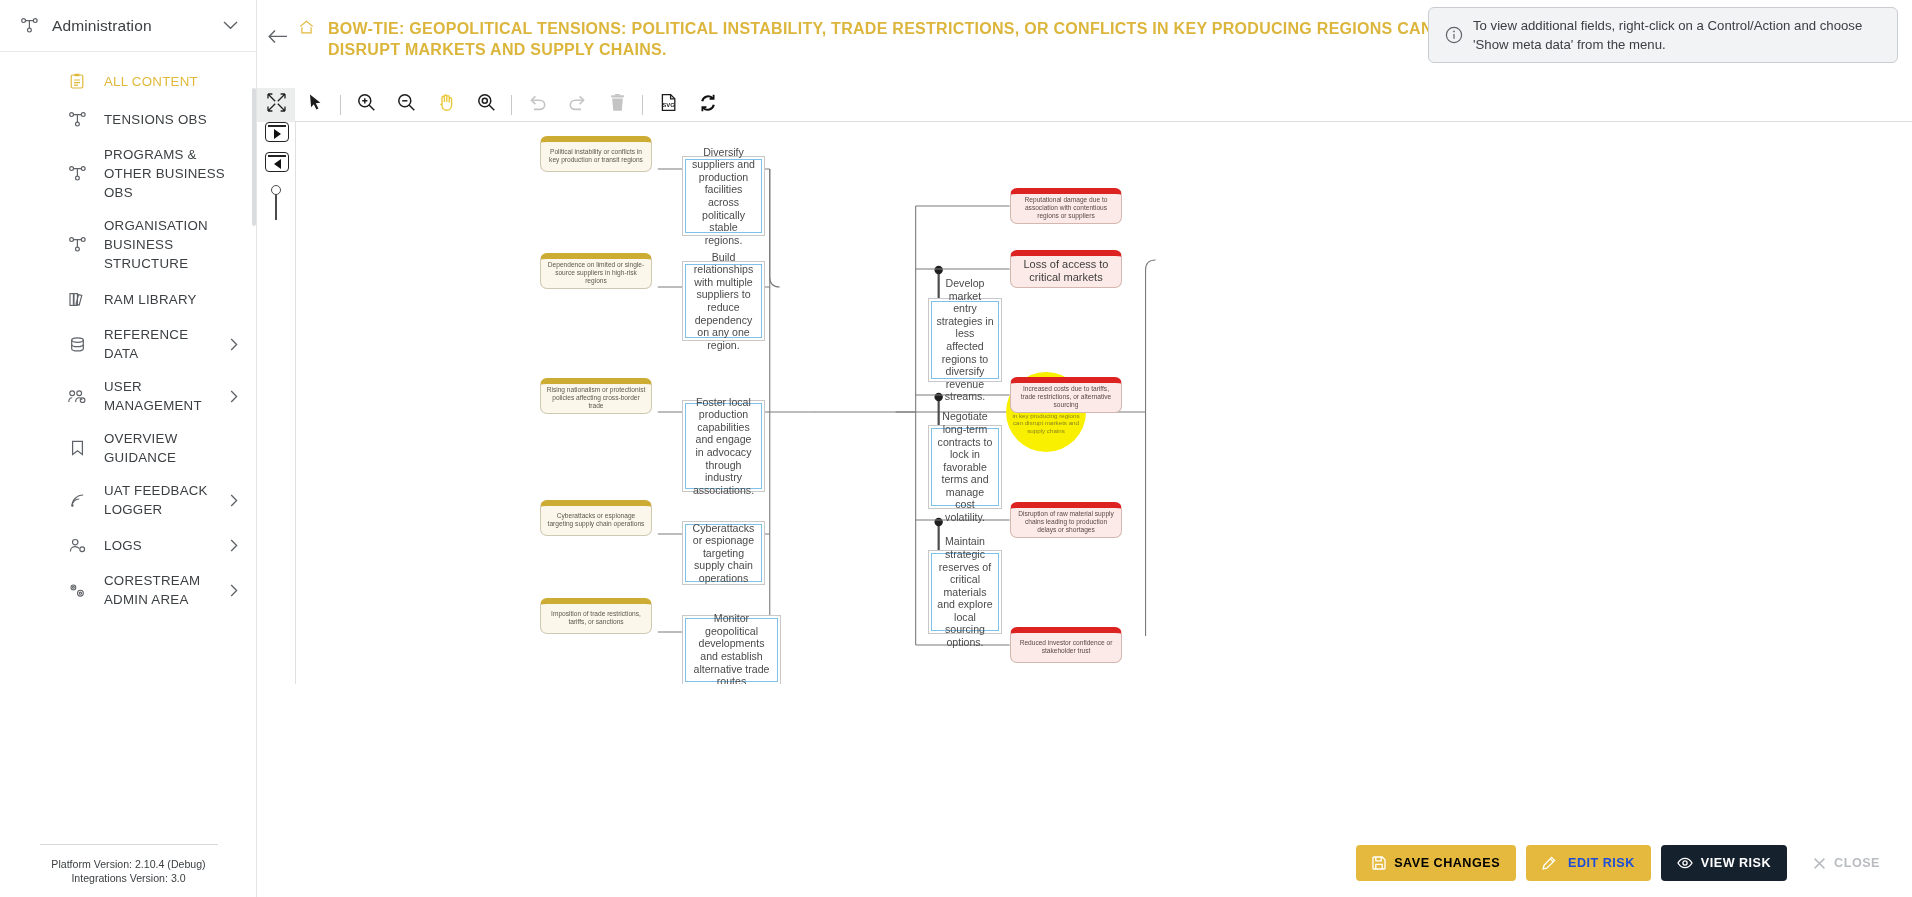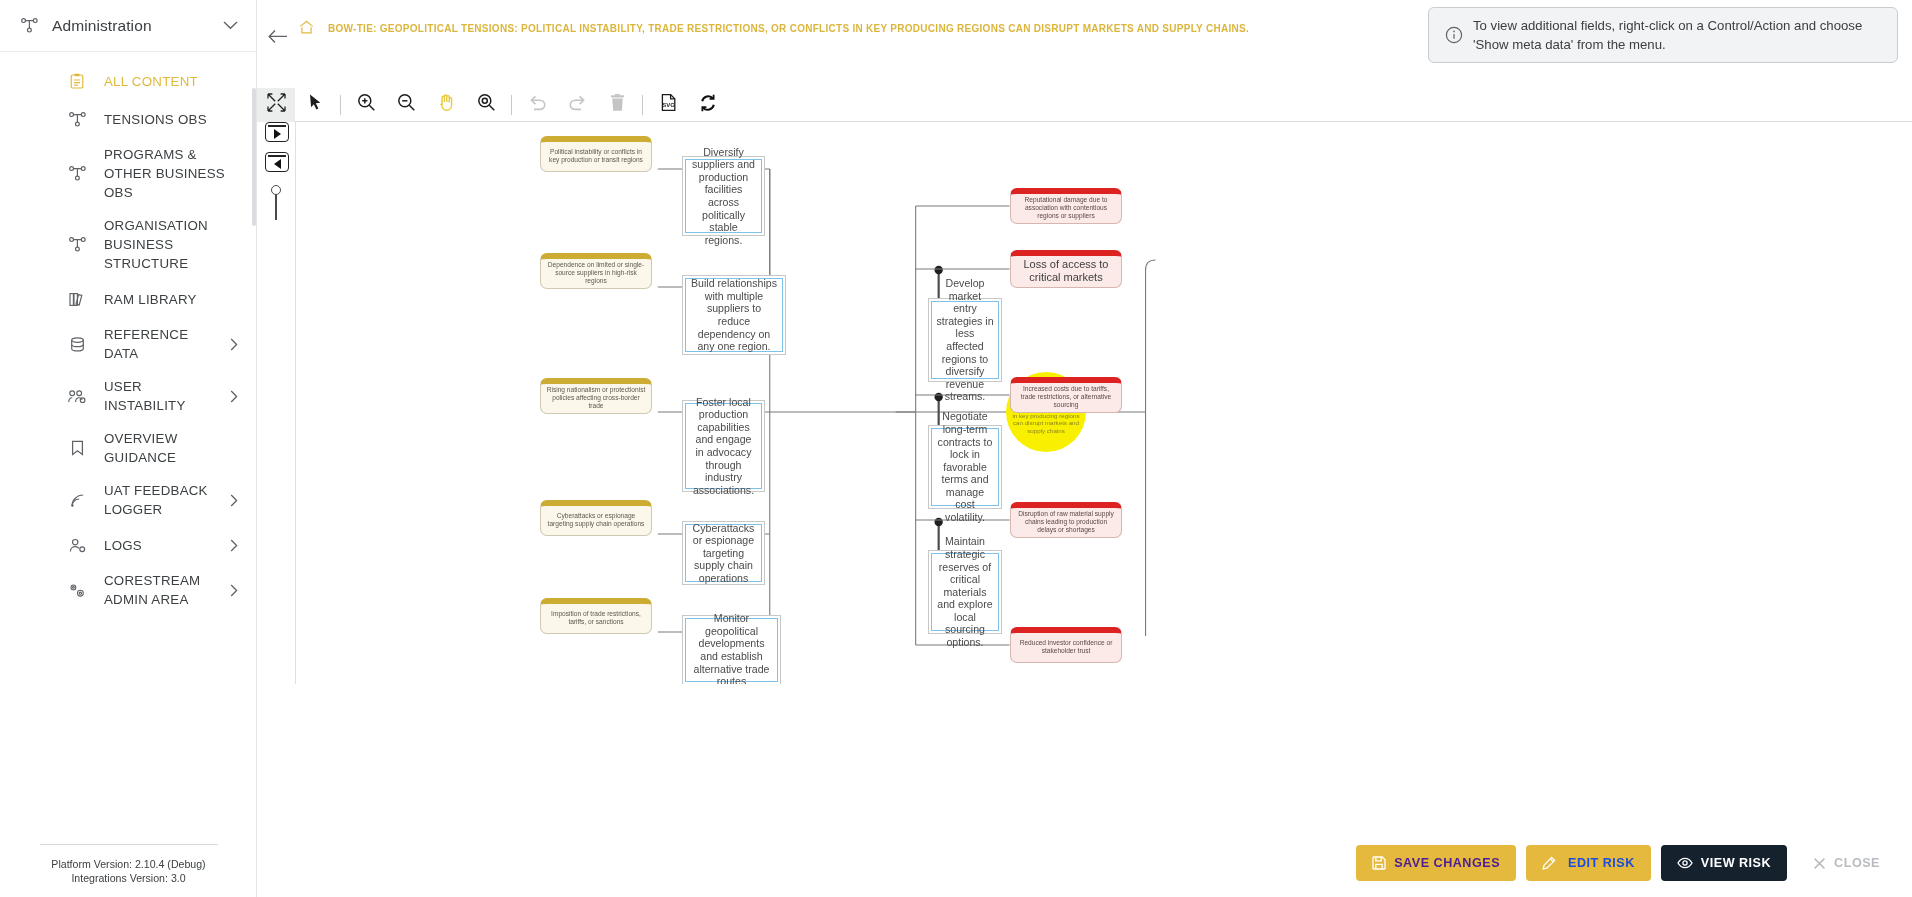--- a/index.html
+++ b/index.html
@@ -79,21 +79,21 @@
     color: #5f6368; cursor: pointer;
   }
   .title-wrap {
     flex: 1;
     padding-right: 440px;
     display: flex;
     align-items: flex-start;
   }
   .home-icon { flex: 0 0 20px; color: #e0b93b; padding-top: 2px; }
   .page-title {
-    font-size: 10px; letter-spacing: .28px; line-height: 21px;
+    font-size: 16px; letter-spacing: .28px; line-height: 21px;
     color: #dcb63c; font-weight: 600;
     padding-left: 9px;
   }
   .info-banner {
     position: absolute; right: 14px; top: 7px;
     width: 470px; min-height: 52px;
     background: #f1f3f4; border: 1px solid #c9cdd1; border-radius: 6px;
     display: flex; align-items: center; padding: 8px 12px;
   }
   .info-banner .ibicon {
@@ -222,21 +222,21 @@
     background: #fff;
   }
   .btn {
     height: 36px; border-radius: 4px;
     display: inline-flex; align-items: center; gap: 8px;
     padding: 0 16px;
     font-size: 12.6px; font-weight: 600; letter-spacing: .5px;
     cursor: pointer; border: none;
     font-family: "Liberation Sans", sans-serif;
   }
-  .btn-amber { background: #e5b93d; color: #4c1d95; }
+  .btn-amber { background: #e5b93d; color: #000000; }
   .btn-amber2 { background: #e5b93d; color: #1d4ed8; gap: 12px; }
   .btn-dark { background: #16212e; color: #ffffff; }
   .btn-ghost { background: #ffffff; color: #b9bcc0; }
   .btn .bicon { display: inline-flex; align-items: center; }
 </style>
 </head>
 <body>
 
 <div id="app">
 
@@ -338,21 +338,21 @@
       <div class="sb-item">
         <span class="nicon">
           <svg width="18" height="15" viewBox="0 0 18 15" fill="none" stroke="currentColor" stroke-width="1.15">
             <circle cx="4.2" cy="4.2" r="2.4"></circle>
               <path d="M0.8 13c0-2.7 1.6-4.3 3.4-4.3"></path>
             <circle cx="11.2" cy="4.2" r="2.4"></circle>
               <path d="M7.6 13c0-2.7 1.7-4.3 3.6-4.3 1.3 0 2.4.8 3 2"></path>
             <circle cx="14.6" cy="11.2" r="2.3"></circle>
           </svg>
         </span>
-        <span class="nlabel">USER INSTABILITY</span>
+        <span class="nlabel">USER MANAGEMENT</span>
         <span class="nchev">
           <svg width="8" height="13" viewBox="0 0 8 13" fill="none" stroke="currentColor" stroke-width="1.3">
               <path d="M1.2 1l5.4 5.5-5.4 5.5"></path>
             </svg>
         </span>
       </div>
 
       <div class="sb-item">
         <span class="nicon">
           <svg width="13" height="16" viewBox="0 0 13 16" fill="none" stroke="currentColor" stroke-width="1.25">
@@ -645,21 +645,21 @@
       </div>
       <div class="node cause" style="left:244px; top:476px; width:112px; height:36px;">
         <span>Imposition of trade restrictions, tariffs, or sanctions</span>
       </div>
 
       <div class="node control" style="left:386px; top:34px;  width:83px; height:80px;">
         <div class="inner">
             <span>Diversify suppliers and production facilities across politically stable regions.</span>
           </div>
       </div>
-      <div class="node control" style="left:386px; top:153px; width:104px; height:80px;">
+      <div class="node control" style="left:386px; top:139px; width:83px; height:80px;">
         <div class="inner">
             <span>Build relationships with multiple suppliers to reduce dependency on any one region.</span>
           </div>
       </div>
       <div class="node control" style="left:386px; top:278px; width:83px; height:92px;">
         <div class="inner">
             <span>Foster local production capabilities and engage in advocacy through industry associations.</span>
           </div>
       </div>
       <div class="node control" style="left:386px; top:399px; width:83px; height:64px;">

